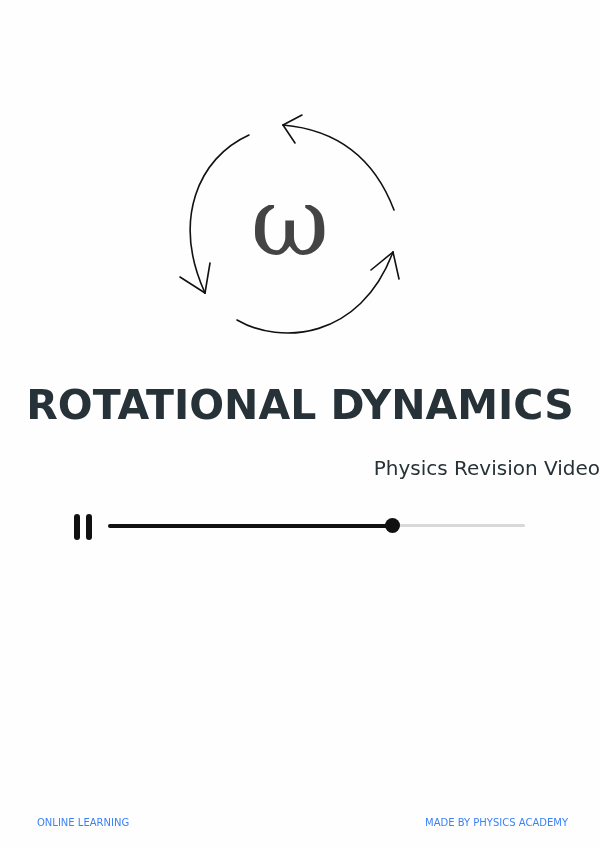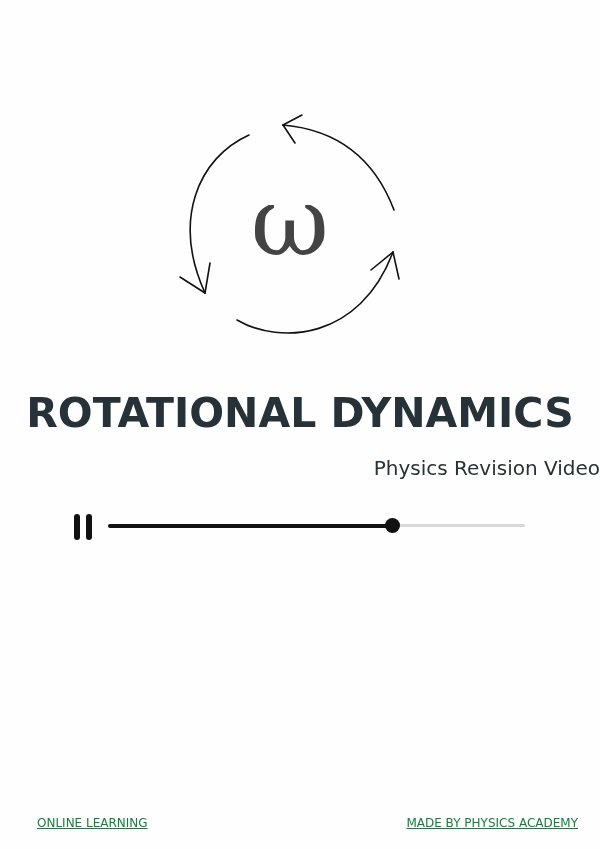--- a/index.html
+++ b/index.html
@@ -9,39 +9,38 @@
     }
     .logo-wrap { position: absolute; left: 170px; top: 110px; width: 240px; height: 240px; }
     .logo-wrap svg { position: absolute; left: 0; top: 0; }
     .omega {
       position: absolute; left: 0; top: 62px; width: 240px; text-align: center;
       font-family: "DejaVu Serif", serif; font-size: 96px; line-height: 100px; color: #444444;
     }
     .title {
       position: absolute; left: 0; top: 380px; width: 600px; text-align: center;
       font-family: "DejaVu Sans", sans-serif; font-weight: bold; font-size: 41px;
-      color: #263238; letter-spacing: 0px; line-height: 50px; margin-top: 8px;
+      color: #263238; letter-spacing: 0px; line-height: 50px;
     }
     .subtitle {
       position: absolute; left: 0; top: 455px; width: 600px; text-align: right;
       font-family: "DejaVu Sans", sans-serif; font-size: 20px; color: #263238; line-height: 26px;
     }
     .player { position: absolute; left: 72px; top: 512px; width: 460px; height: 30px; }
     .pause-btn { position: absolute; left: 0; top: 0; width: 22px; height: 28px; cursor: pointer; }
     .pause-bar { position: absolute; top: 2px; width: 6px; height: 26px; background: #111; border-radius: 3px; }
     .track { position: absolute; left: 36px; top: 12px; width: 417px; height: 3px; background: #d8d8d8; border-radius: 2px; }
     .track-fill { position: absolute; left: 0; top: -0.5px; height: 4px; background: #111; border-radius: 2px; }
     .knob { position: absolute; top: -6px; width: 15px; height: 15px; background: #111; border-radius: 50%; margin-left: -7px; }
     .footer-left, .footer-right {
-      position: absolute; top: 813px; font-family: "DejaVu Sans", sans-serif; font-size: 12px; color: #15803d;
+      position: absolute; top: 813px; font-family: "DejaVu Sans", sans-serif; font-size: 10px; color: #3b82f6;
       line-height: 20px;
-      text-decoration: underline;
     }
     .footer-left { left: 37px; }
-    .footer-right { right: 22px; }
+    .footer-right { right: 32px; }
   </style>
 </head>
 <body>
 
 <div class="logo-wrap">
   <svg width="240" height="240" viewBox="0 0 240 240" fill="none" stroke="#111" stroke-width="1.6" stroke-linecap="round">
 
     <path d="M 79 25 C 28 48, 2 110, 35 183"></path>
     <path d="M 35 183 L 10 167"></path>
     <path d="M 35 183 L 40 153"></path>

